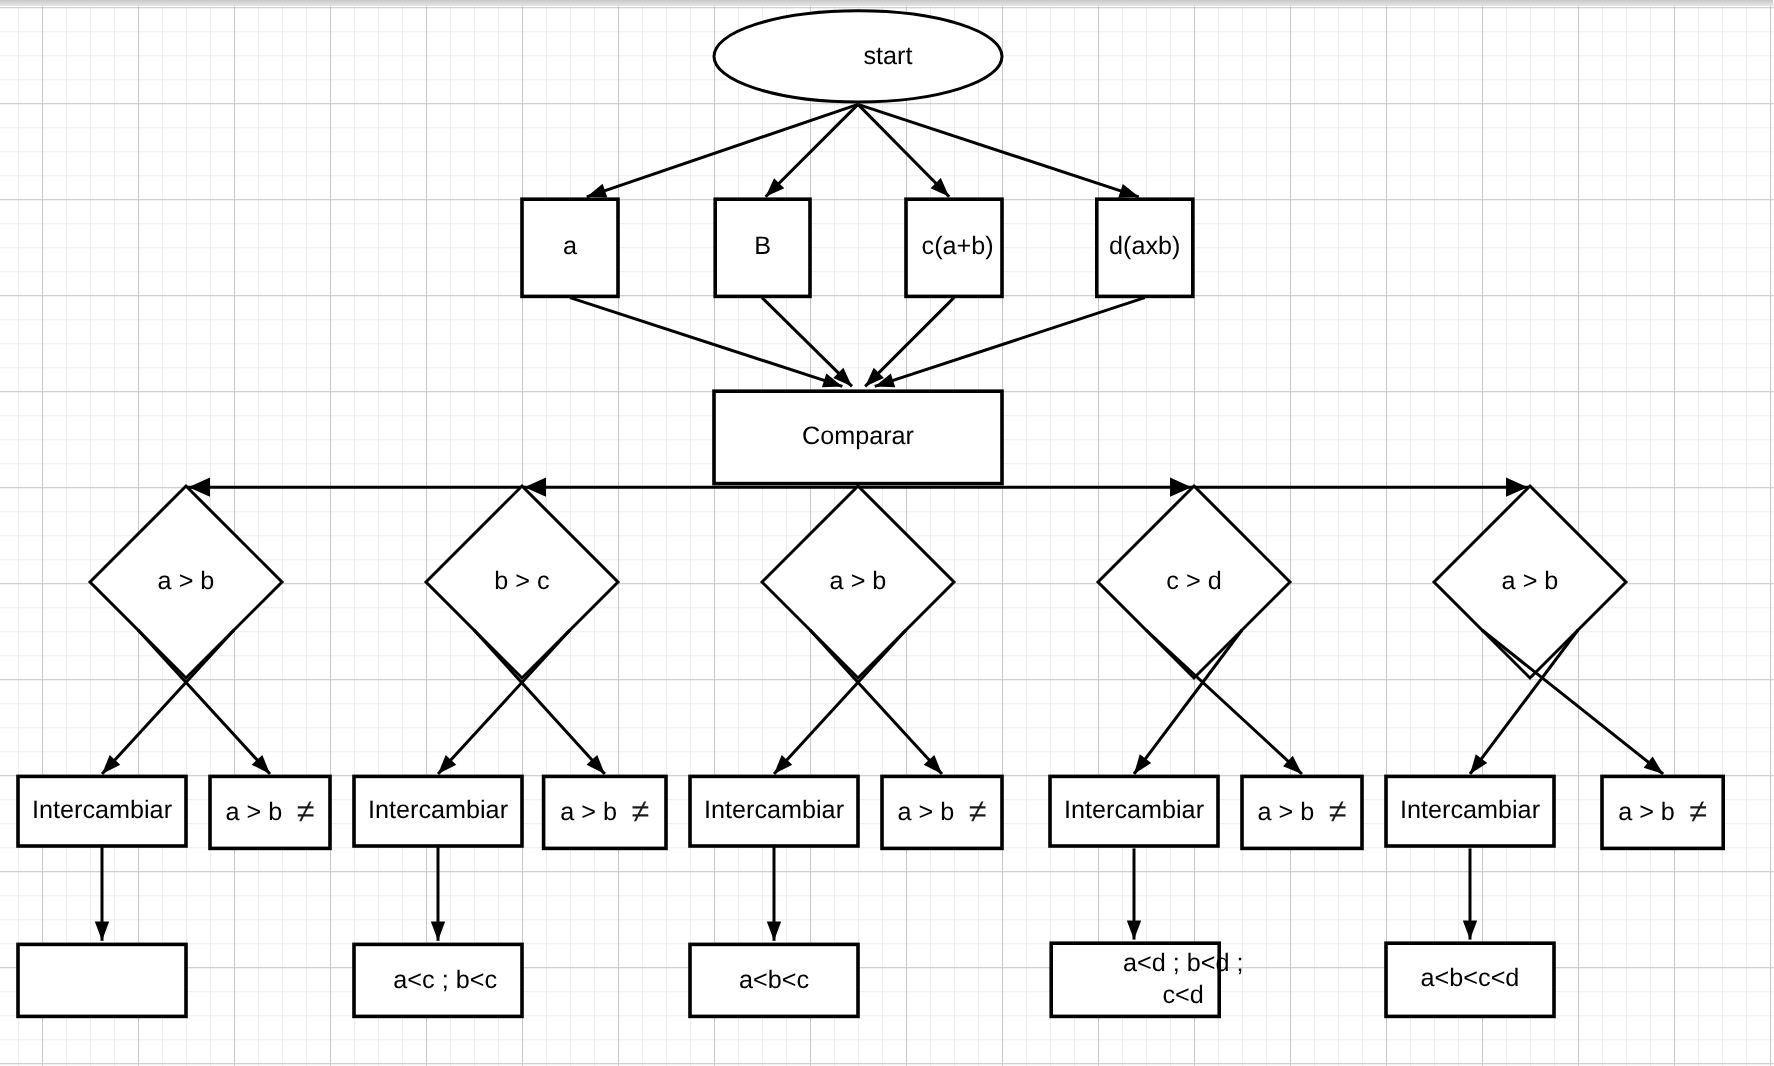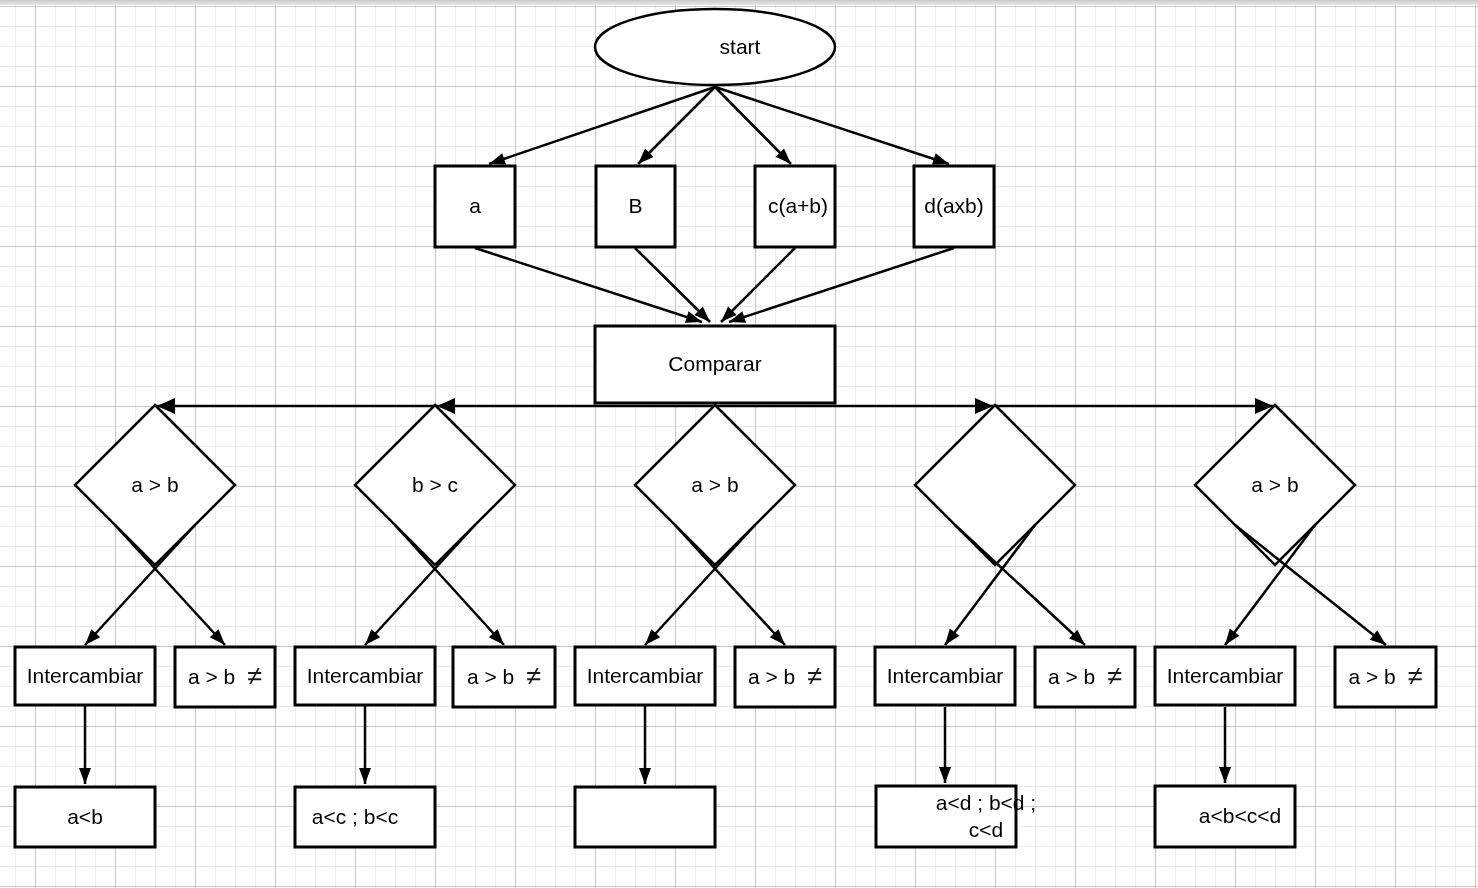--- a/index.html
+++ b/index.html
@@ -144,20 +144,21 @@
   <div class="lbl" style="left:435px; top:166px; width:80px; height:81px;">a</div>
   <div class="lbl" style="left:596px; top:166px; width:79px; height:81px;">B</div>
   <div class="lbl" style="left:755px; top:166px; width:86px; height:81px;">c(a+b)</div>
   <div class="lbl" style="left:914px; top:166px; width:80px; height:81px;">d(axb)</div>
 
   <div class="lbl" style="left:595px; top:326px; width:240px; height:77px;">Comparar</div>
 
   <div class="lbl" style="left:75px;   top:455px; width:160px; height:60px;">a &gt; b</div>
   <div class="lbl" style="left:355px;  top:455px; width:160px; height:60px;">b &gt; c</div>
   <div class="lbl" style="left:635px;  top:455px; width:160px; height:60px;">a &gt; b</div>
+  <div class="lbl" style="left:915px;  top:455px; width:160px; height:60px;">c &gt; d</div>
   <div class="lbl" style="left:1195px; top:455px; width:160px; height:60px;">a &gt; b</div>
 
   <div class="lbl" style="left:15px;   top:647px; width:140px; height:58px;">Intercambiar</div>
   <div class="lbl" style="left:295px;  top:647px; width:140px; height:58px;">Intercambiar</div>
   <div class="lbl" style="left:575px;  top:647px; width:140px; height:58px;">Intercambiar</div>
   <div class="lbl" style="left:875px;  top:647px; width:140px; height:58px;">Intercambiar</div>
   <div class="lbl" style="left:1155px; top:647px; width:140px; height:58px;">Intercambiar</div>
 
   <div class="lbl" style="left:175px;  top:647px; width:100px; height:60px;">
     <span>a &gt; b</span><span class="neq">≠</span>
@@ -168,18 +169,18 @@
   <div class="lbl" style="left:735px;  top:647px; width:100px; height:60px;">
     <span>a &gt; b</span><span class="neq">≠</span>
   </div>
   <div class="lbl" style="left:1035px; top:647px; width:100px; height:60px;">
     <span>a &gt; b</span><span class="neq">≠</span>
   </div>
   <div class="lbl" style="left:1335px; top:647px; width:101px; height:60px;">
     <span>a &gt; b</span><span class="neq">≠</span>
   </div>
 
-  <div class="lbl" style="left:15px;   top:787px; width:140px; height:60px;">a&lt;b</div>
-  <div class="lbl" style="left:295px;  top:787px; width:120px; height:60px;">a&lt;c ; b&lt;c</div>
+  <div class="lbl" style="left:295px;  top:787px; width:120px; height:60px;padding-left:16px;">a&lt;c ; b&lt;c</div>
+  <div class="lbl" style="left:575px;  top:787px; width:140px; height:60px;">a&lt;b&lt;c</div>
   <div class="lbl" style="left:876px;  top:786px; width:140px; height:61px;padding-left:40px;">a&lt;d ; b&lt;d ;
 c&lt;d</div>
-  <div class="lbl" style="left:1155px; top:786px; width:140px; height:61px;margin-left:15px;">a&lt;b&lt;c&lt;d</div>
+  <div class="lbl" style="left:1155px; top:786px; width:140px; height:61px;">a&lt;b&lt;c&lt;d</div>
 </div>
 
 </body></html>

